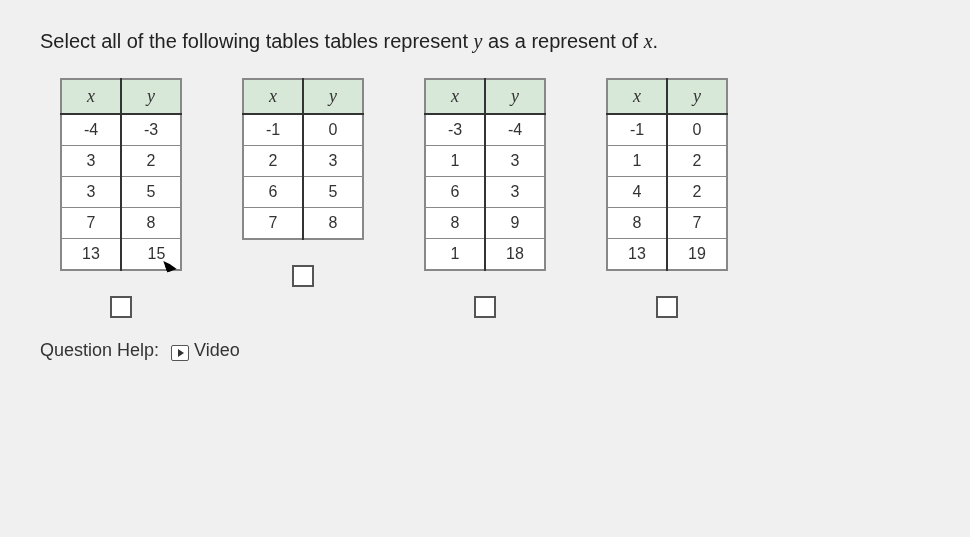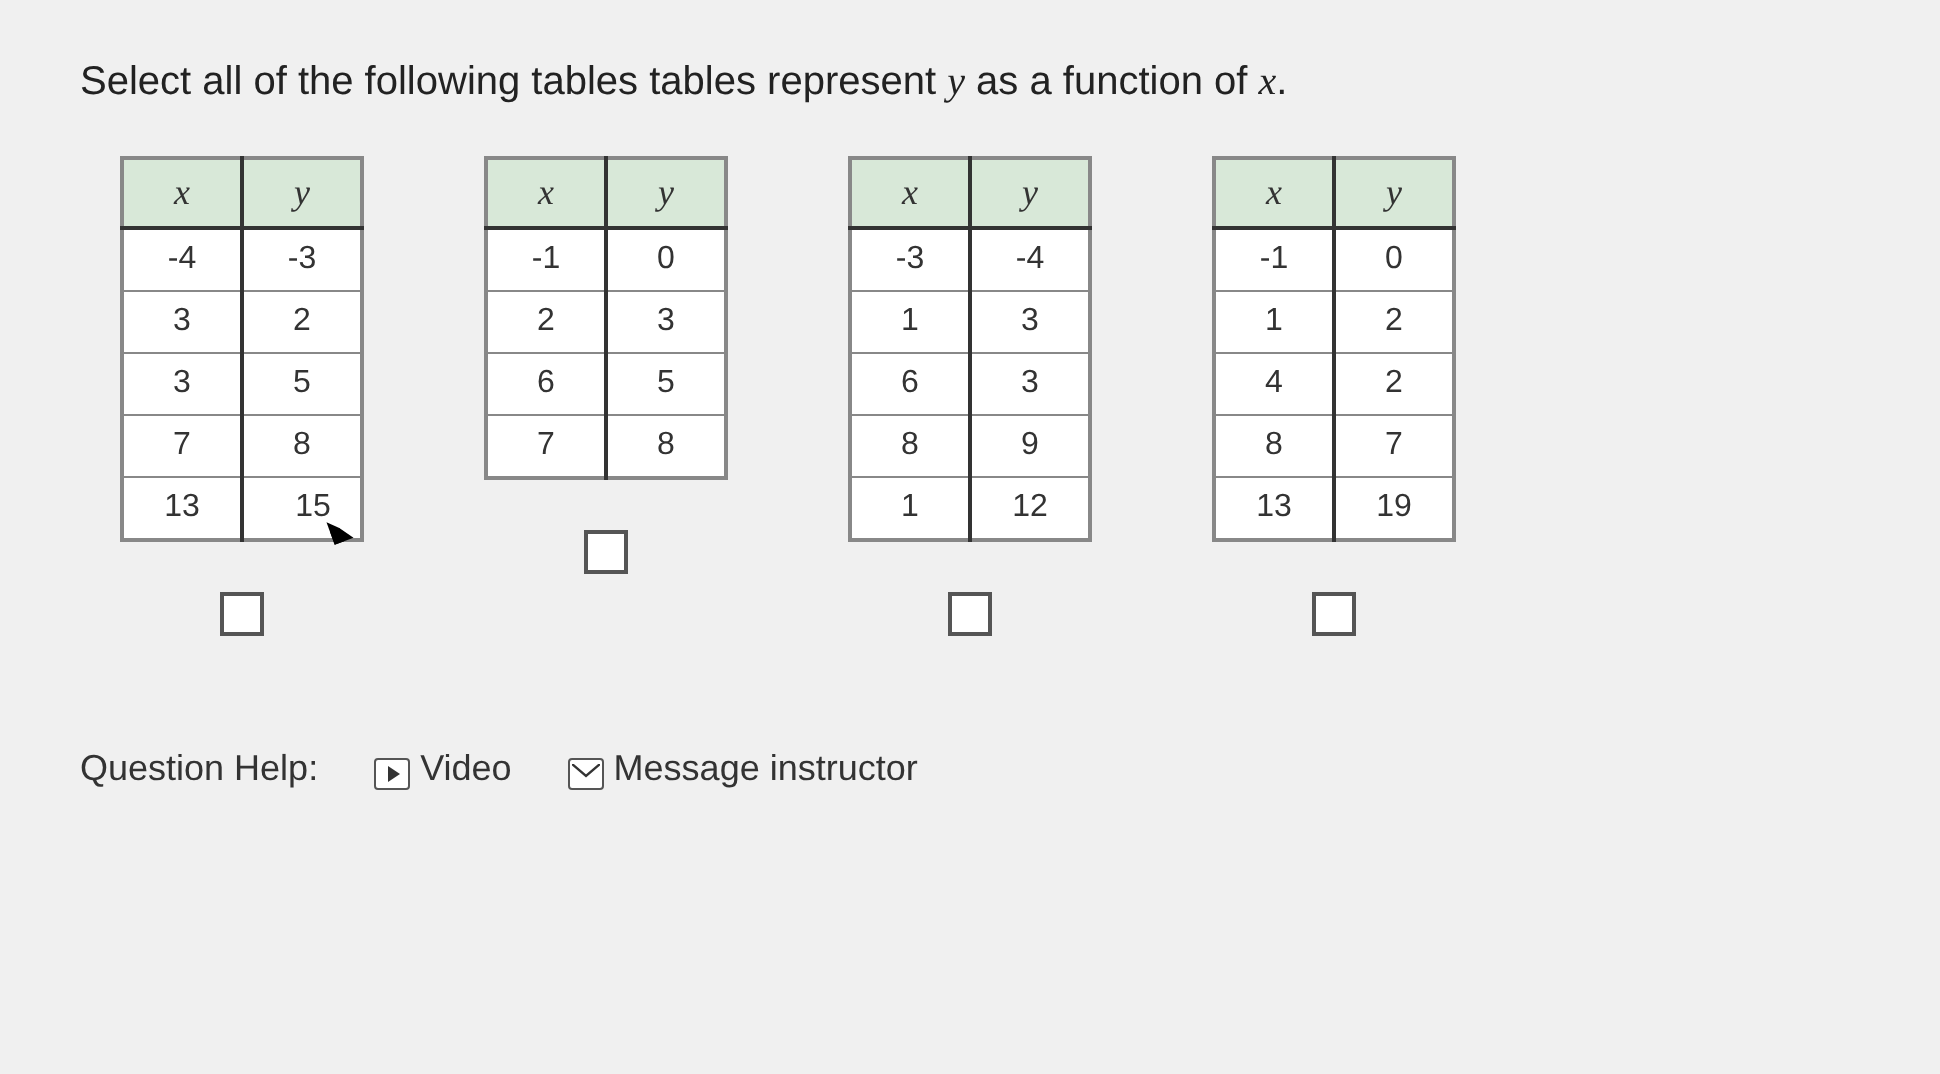--- a/index.html
+++ b/index.html
@@ -57,25 +57,25 @@
     }
     .checkbox {
       width: 18px;
       height: 18px;
       border: 2px solid #555;
       background: #fff;
       margin-top: 25px;
       cursor: pointer;
     }
     .help-row {
-      margin-top: 56px;
+      margin-top: 22px;
       font-size: 18px;
       display: flex;
       align-items: center;
-      gap: 28px;
+      gap: 12px;
     }
     .help-link {
       display: inline-flex;
       align-items: flex-end;
       gap: 5px;
       cursor: pointer;
     }
     .icon-box {
       border: 1.5px solid #555;
       width: 16px;
@@ -110,21 +110,21 @@
       border-right: 5px solid transparent;
       border-top: 5px solid transparent;
       border-bottom: 7px solid #000;
       transform: rotate(-20deg);
     }
   </style>
 </head>
 <body>
 
 <div class="question-text">
-  <span>Select all of the following tables tables represent </span><span class="var">y</span><span> as a function of </span><span class="var">x</span><span>.</span>
+  <span>Select all of the following tables tables represent </span><span class="var">y</span><span> as a represent of </span><span class="var">x</span><span>.</span>
 </div>
 
 <div class="tables-row">
 
   <div class="table-group">
     <table>
       <tbody>
           <tr>
             <th>x</th>
             <th>y</th>
@@ -200,21 +200,21 @@
       <tr>
             <td>6</td>
             <td>3</td>
           </tr>
       <tr>
             <td>8</td>
             <td>9</td>
           </tr>
       <tr>
             <td>1</td>
-            <td>12</td>
+            <td>18</td>
           </tr>
     </tbody>
       </table>
     <div class="checkbox"></div>
   </div>
 
   <div class="table-group">
     <table>
       <tbody>
           <tr>
@@ -249,21 +249,13 @@
 </div>
 
 <div class="help-row">
   <span>Question Help:</span>
   <span class="help-link">
     <span class="icon-box">
         <span class="play-tri"></span>
       </span>
     <span>Video</span>
   </span>
-  <span class="help-link">
-    <span class="icon-box">
-      <svg width="14" height="10" viewBox="0 0 14 10">
-          <path d="M0 0 L7 6 L14 0" stroke="#333" stroke-width="1.2" fill="none"></path>
-        </svg>
-    </span>
-    <span>Message instructor</span>
-  </span>
 </div>
 
 </body></html>

